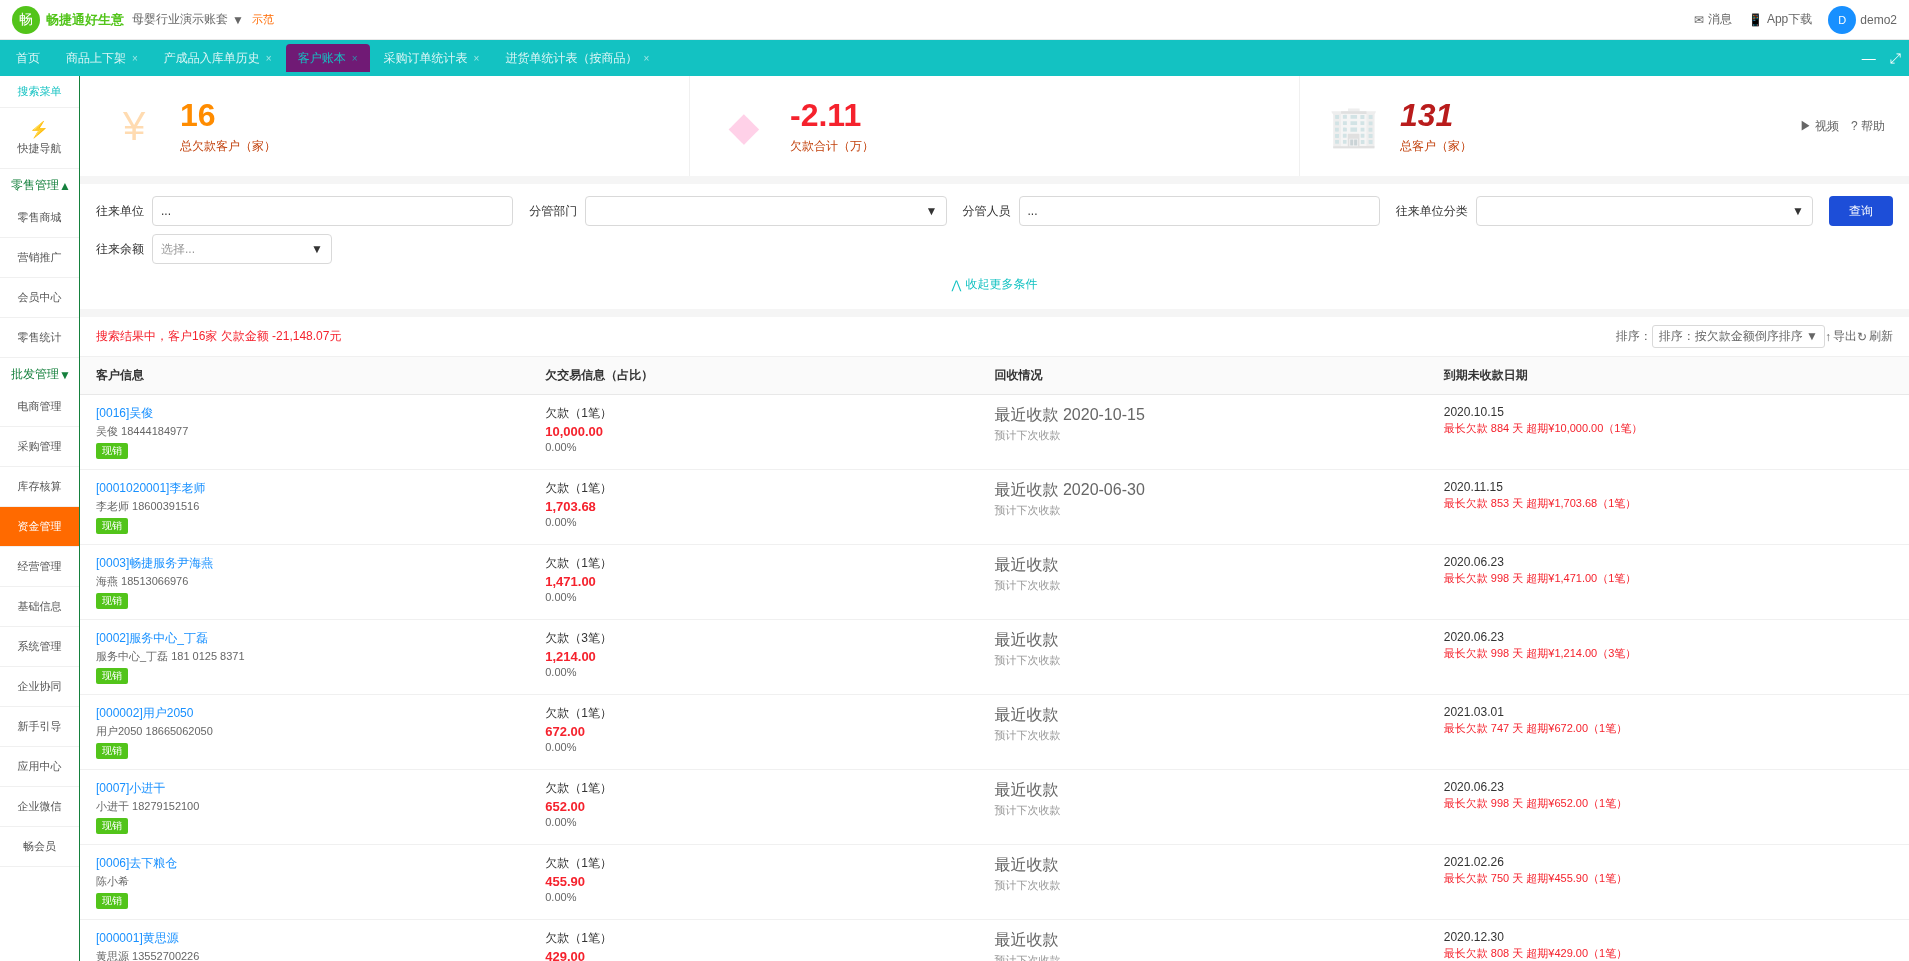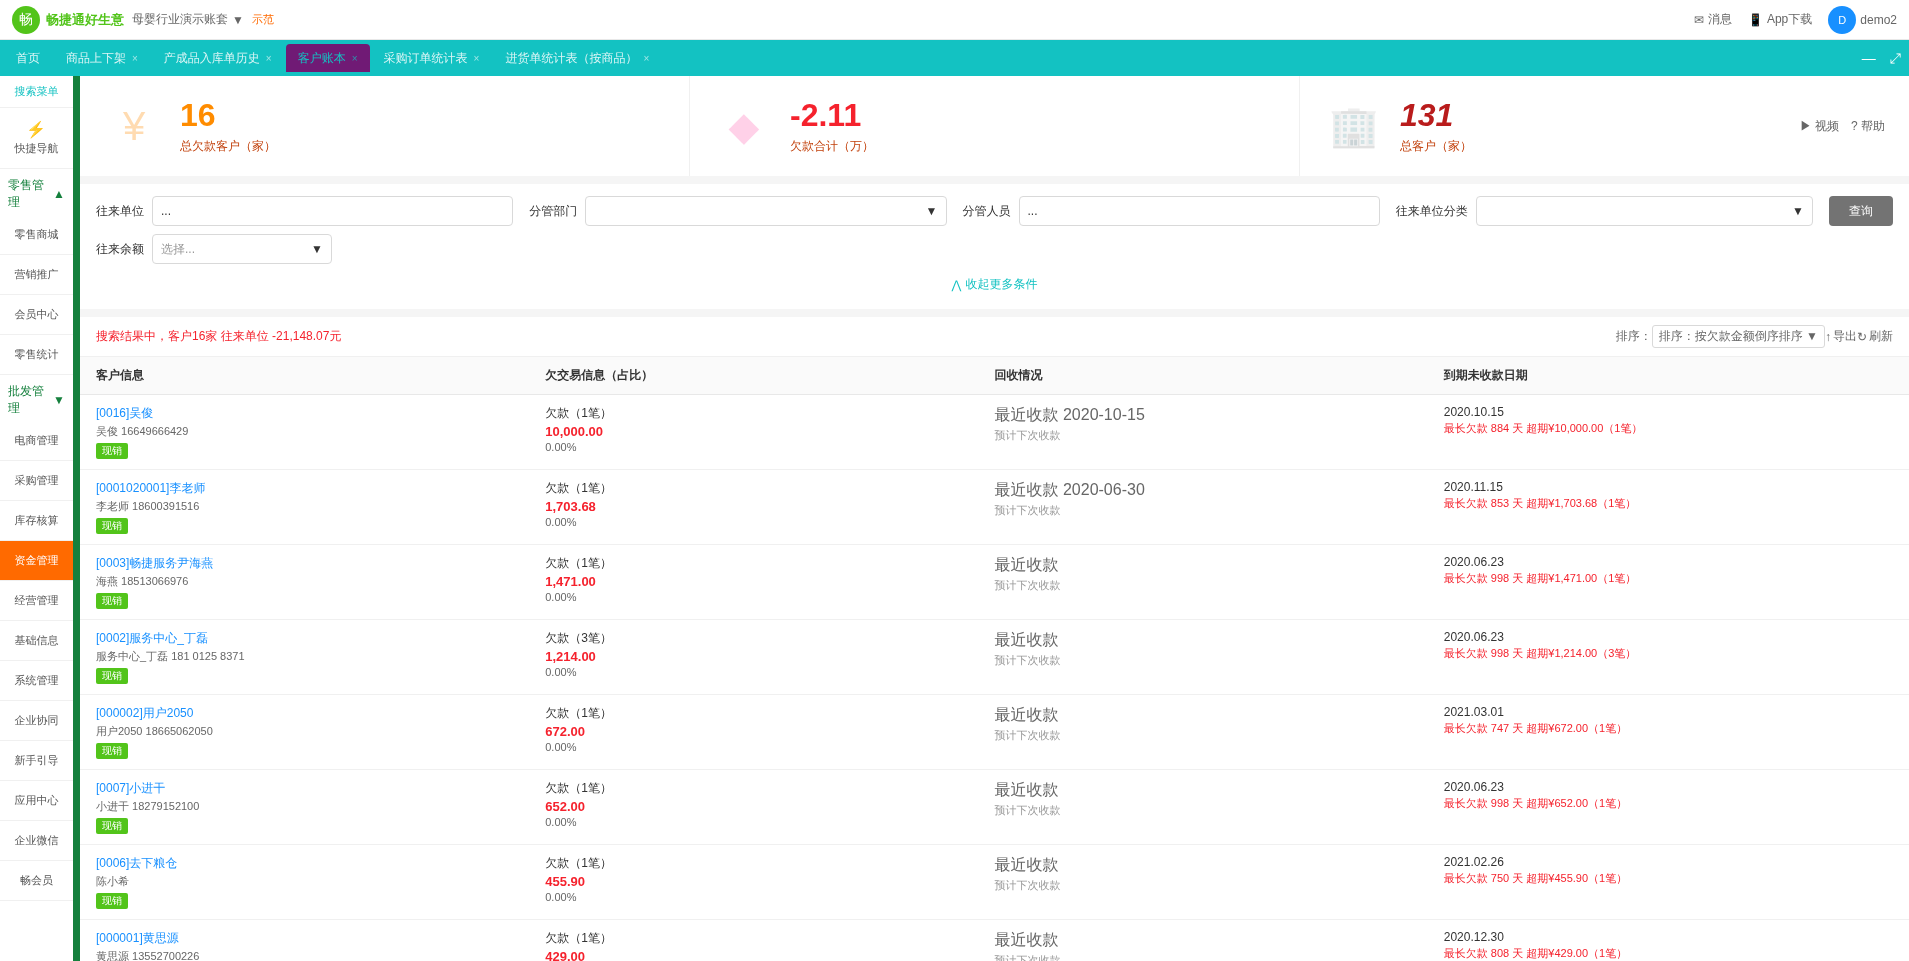--- a/index.html
+++ b/index.html
@@ -22,21 +22,21 @@
     .nav-tab.active { background: #701a75; color: #13c2c2; font-weight: normal; justify-content: space-between; }
     .nav-tab .close-x { color: inherit; opacity: 0.7; font-size: 10px; margin-left: 2px; }
     .nav-tab.home { background: transparent; }
     .nav-tabs-right { margin-left: auto; display: flex; gap: 6px; }
     .nav-icon-btn { color: white; cursor: pointer; font-size: 14px; padding: 2px 4px; }
 
     
     .main-layout { display: flex; height: calc(961px - 40px - 36px); }
 
     
-    .sidebar { width: 80px; background: #fff; border-right: 7px solid #15803d; display: flex; flex-direction: column; overflow-y: auto; }
+    .sidebar { width: 80px; background: #fff; border-right: 1px solid #15803d; display: flex; flex-direction: column; overflow-y: auto; }
     .sidebar-item { padding: 12px 4px; text-align: center; cursor: pointer; color: #555; font-size: 11px; border-bottom: 1px solid #f0f0f0; }
     .sidebar-item.active { background: #ff6a00; color: white; }
     .sidebar-item .s-icon { font-size: 16px; margin-bottom: 2px; }
     .sidebar-search { padding: 8px 4px; border-bottom: 1px solid #f0f0f0; display: flex; flex-direction: column; align-items: center; gap: 2px; }
     .sidebar-section { display: flex; align-items: center; justify-content: flex-end; padding: 8px 8px 4px; color: #15803d; font-size: 12px; cursor: pointer; }
 
     
     .content { flex: 1; overflow-y: auto; background: #f5f5f5; display: flex; flex-direction: column; }
 
     
@@ -55,21 +55,21 @@
     .stat-label { font-size: 12px; color: #c2410c; margin-top: 4px; }
     .stat-card-right { margin-left: auto; display: flex; gap: 12px; align-items: flex-start; font-size: 12px; color: #666; }
 
     
     .filter-area { background: #fff; padding: 12px 16px; margin-bottom: 8px; }
     .filter-row { display: flex; align-items: center; gap: 16px; margin-bottom: 8px; }
     .filter-item { display: flex; align-items: center; gap: 8px; flex: 1; }
     .filter-label { font-size: 12px; color: #333; white-space: nowrap; }
     .filter-input { flex: 1; height: 30px; border: 1px solid #d9d9d9; border-radius: 4px; padding: 0 8px; font-size: 12px; display: flex; align-items: center; justify-content: space-between; cursor: pointer; background: #fff; }
     .filter-select { flex: 1; height: 30px; border: 1px solid #d9d9d9; border-radius: 4px; padding: 0 8px; font-size: 12px; display: flex; align-items: center; justify-content: space-between; cursor: pointer; background: #fff; }
-    .query-btn { background: #737373; color: white; border: none; padding: 0 20px; height: 30px; border-radius: 4px; cursor: pointer; font-size: 12px; white-space: nowrap; }
+    .query-btn { background: #1d4ed8; color: white; border: none; padding: 0 20px; height: 30px; border-radius: 4px; cursor: pointer; font-size: 12px; white-space: nowrap; }
     .collapse-row { display: flex; justify-content: center; align-items: center; gap: 4px; color: #13c2c2; font-size: 12px; cursor: pointer; padding: 4px; }
 
     
     .results-bar { background: #fff; padding: 8px 16px; display: flex; align-items: center; justify-content: space-between; border-bottom: 1px solid #f0f0f0; }
     .results-info { font-size: 12px; color: #333; }
     .results-info span { color: #f5222d; }
     .results-actions { display: flex; align-items: center; font-size: 12px; color: #666; }
     .results-actions .action-btn { display: flex; align-items: center; gap: 2px; cursor: pointer; color: #666; }
 
     
@@ -296,21 +296,21 @@
       </div>
       <div class="collapse-row">
         <span>⋀</span>
         <span>收起更多条件</span>
       </div>
     </div>
 
     <div class="results-bar">
       <div class="results-info">
         <span>搜索结果中，客户16家</span>
-        <span style="color:#f5222d;">往来单位 -21,148.07元</span>
+        <span style="color:#f5222d;">欠款金额 -21,148.07元</span>
       </div>
       <div class="results-actions">
         <span>排序：</span>
         <span style="cursor:pointer;border:1px solid #d9d9d9;padding:2px 6px;border-radius:3px;">
           <span>排序：按欠款金额倒序排序</span>
           <span>▼</span>
         </span>
         <span class="action-btn">
           <span>↑</span>
           <span>导出</span>
@@ -326,21 +326,21 @@
       <div class="table-header">
         <div class="cell">客户信息</div>
         <div class="cell">欠交易信息（占比）</div>
         <div class="cell">回收情况</div>
         <div class="cell">到期未收款日期</div>
       </div>
 
       <div class="table-row-item">
         <div class="cell">
           <div class="customer-name">[0016]吴俊</div>
-          <div class="customer-phone">吴俊  16649666429</div>
+          <div class="customer-phone">吴俊  18444184977</div>
           <div class="tag-badge">现销</div>
         </div>
         <div class="cell">
           <div class="debt-count">欠款（1笔）</div>
           <div class="debt-amount">10,000.00</div>
           <div class="debt-ratio">0.00%</div>
         </div>
         <div class="cell">
           <div class="collection-date">最近收款    2020-10-15</div>
           <div class="collection-next">预计下次收款</div>

